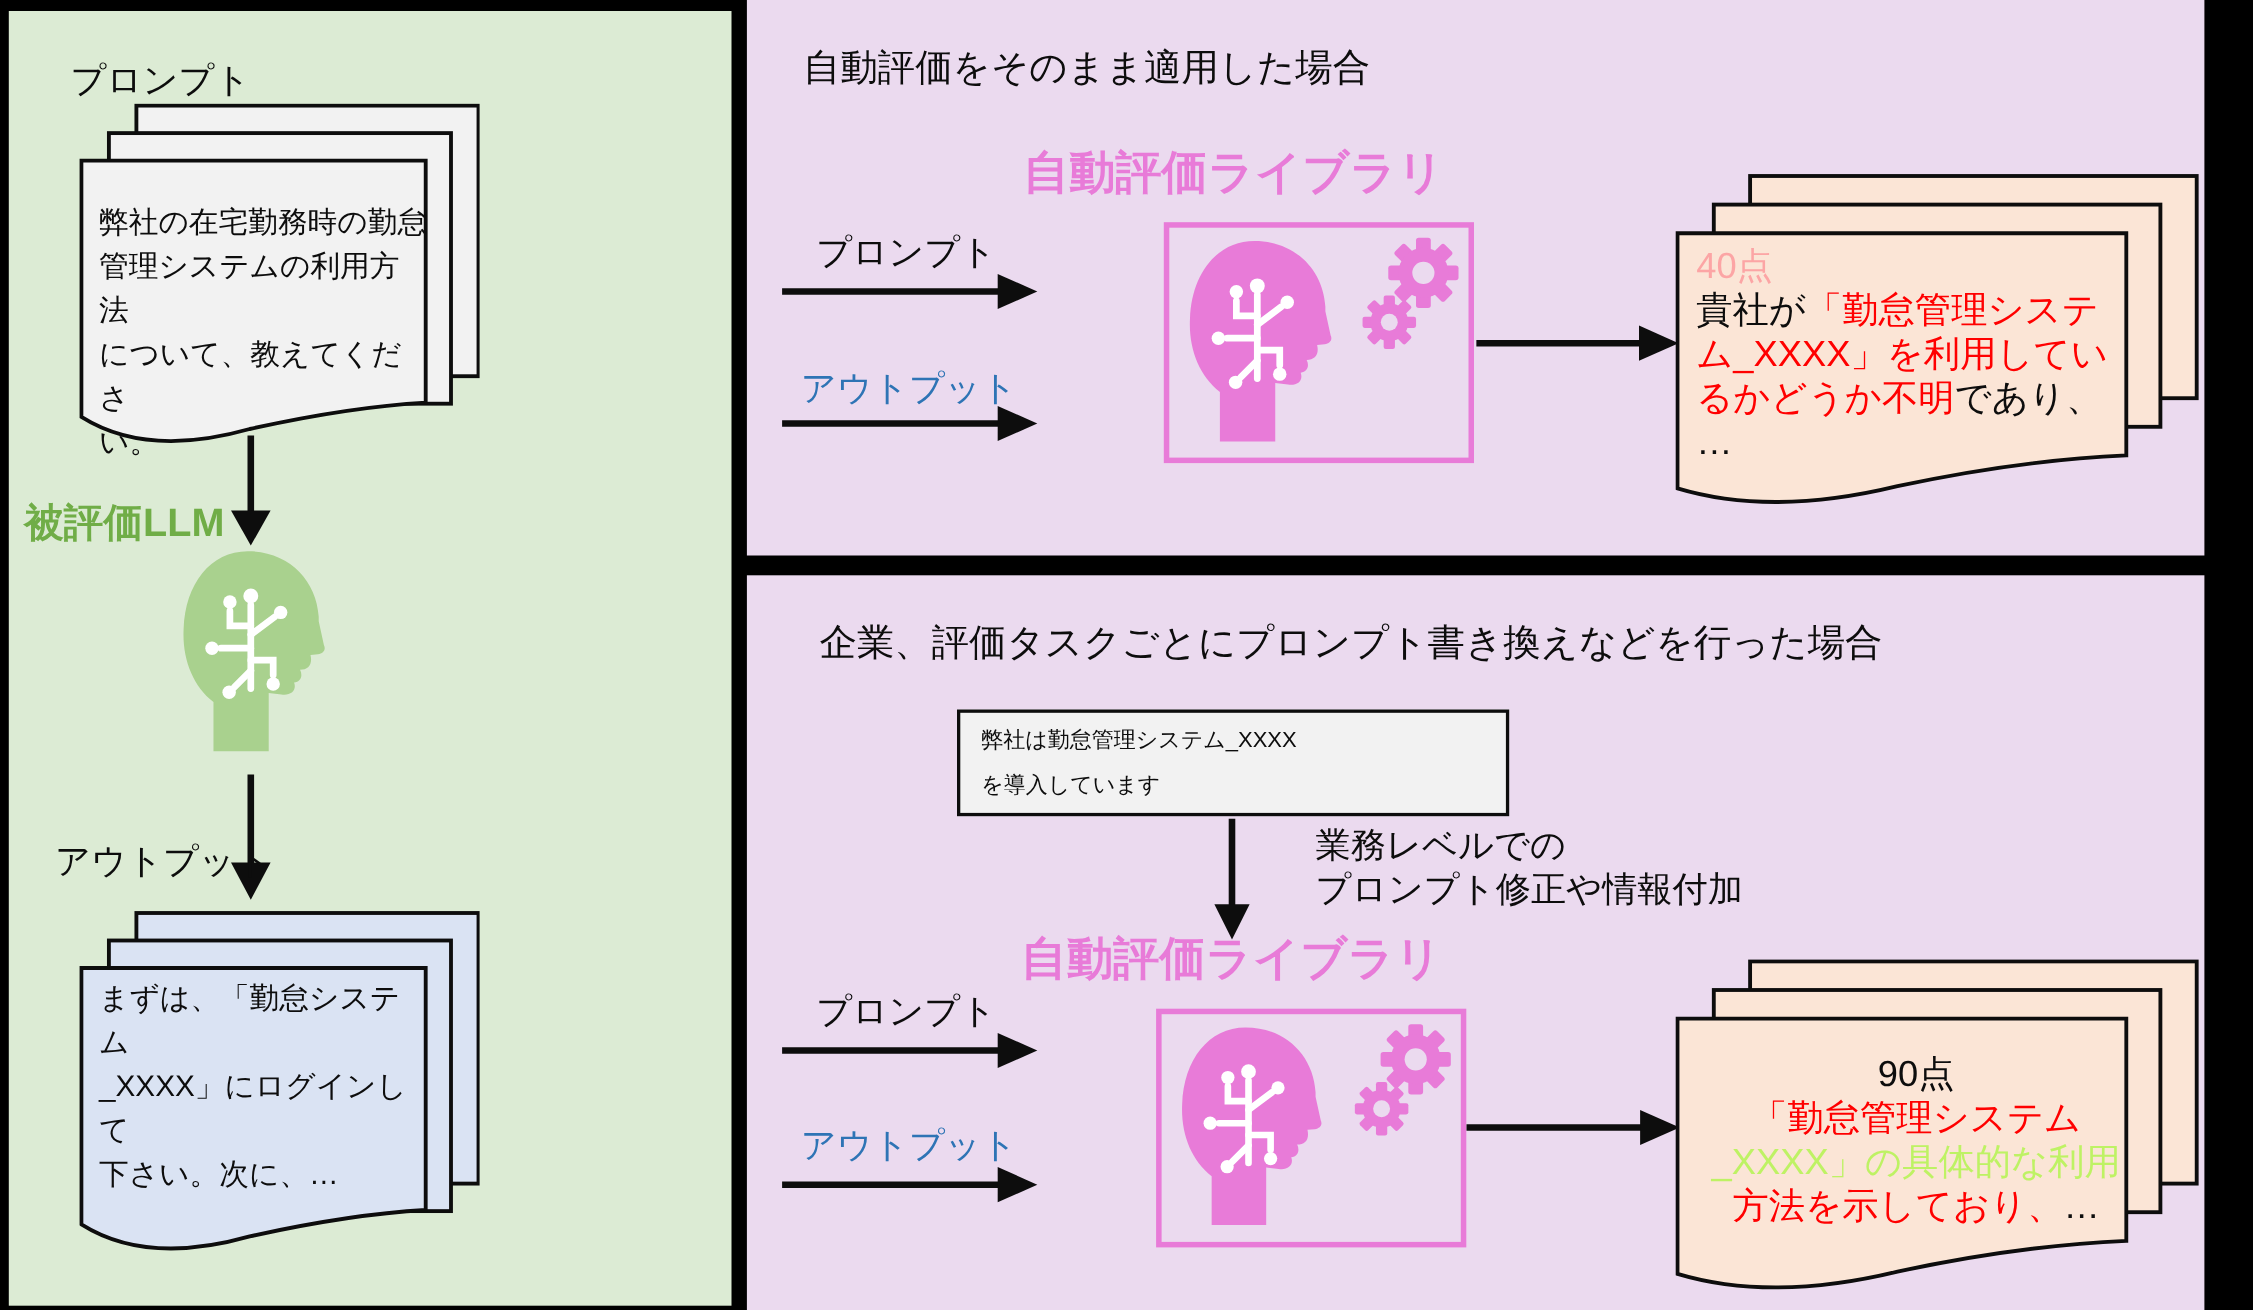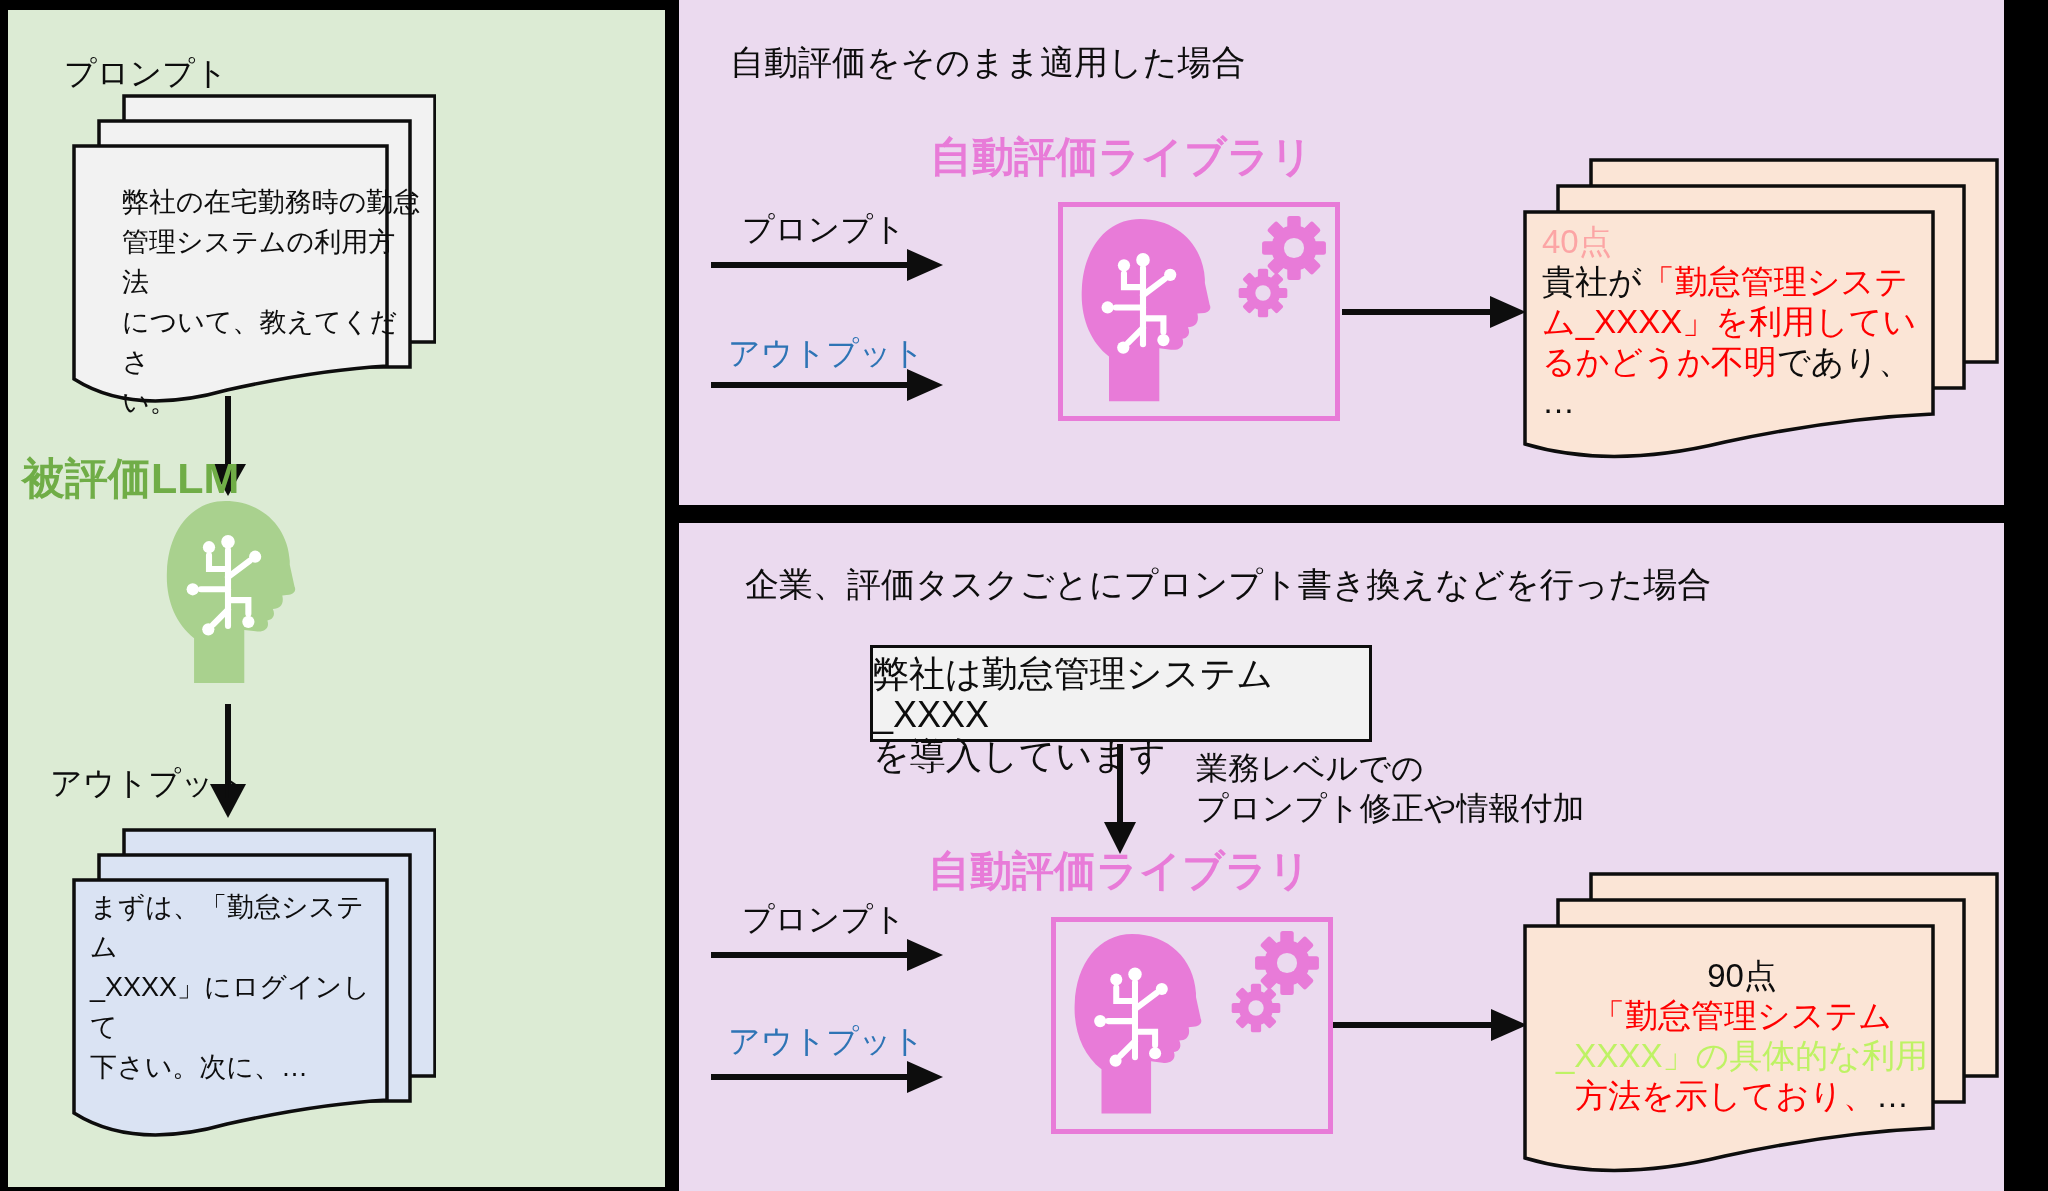--- a/index.html
+++ b/index.html
@@ -8,28 +8,28 @@
   .abs{position:absolute;}
   .panel{position:absolute;}
   .panel-left{left:8px;top:10px;width:657px;height:1177px;background:#dcebd4;}
   .panel-tr{left:679px;top:0;width:1369px;height:505px;background:#ebdaef;}
   .panel-br{left:679px;top:523px;width:1369px;height:668px;background:#ebdaef;}
   .lbl{position:absolute;white-space:nowrap;color:#0d0d0d;}
   .f32{font-size:32px;line-height:1.2;}
   .f34{font-size:34px;line-height:1.2;}
   .blue{color:#2e74b5;}
   .pink-title{font-size:42px;font-weight:bold;color:#e87bd8;line-height:1.1;}
-  .green-title{font-size:43px;font-weight:bold;color:#70ad47;line-height:1.1;}
+  .green-title{font-size:36px;font-weight:bold;color:#70ad47;line-height:1.1;}
   .doc-text{position:absolute;}
   .doc-text.small{font-size:27px;line-height:40px;}
   .doc-text.big{font-size:33px;line-height:40px;}
   .note{position:absolute;font-size:32px;line-height:40px;}
   .whitebox{position:absolute;left:870px;top:645px;width:502px;height:97px;background:#f2f2f2;
             border:3px solid #0d0d0d;box-sizing:border-box;}
-  .whitebox .doc-text{position:static;padding:5px 0 0 0;font-size:36px;line-height:41px;}
+  .whitebox .doc-text{position:static;padding:5px 0 0 19px;font-size:20px;line-height:41px;}
   .pinkbox{position:absolute;border:5px solid #e87bd8;box-sizing:border-box;}
   .pinkbox.top{left:1058px;top:202px;width:282px;height:219px;}
   .pinkbox.bottom{left:1051px;top:917px;width:282px;height:217px;}
   svg{display:block;}
 </style>
 </head>
 <body>
 
 <div class="stage">
 
@@ -39,21 +39,21 @@
 
   <div class="lbl f32" style="left:64px;top:54px;">プロンプト</div>
 
   <svg class="abs" style="left:72px;top:94px;" width="364" height="312" viewBox="0 0 364 312">
     <g stroke="#0d0d0d" stroke-width="3.5" fill="#f2f2f2">
       <rect x="52" y="2" width="311" height="246"></rect>
       <rect x="27" y="27" width="311" height="246"></rect>
       <path d="M2,52 H315 V272 C262,275 209,284 155,296 C102,311 48,314 2,285 Z"></path>
     </g>
   </svg>
-  <div class="doc-text small" style="left:90px;top:182px;width:300px;margin-left:32px;">
+  <div class="doc-text small" style="left:90px;top:182px;width:300px;">
       <div>弊社の在宅勤務時の勤怠</div>
       <div>管理システムの利用方法</div>
       <div>について、教えてくださ</div>
       <div>い。</div>
     </div>
 
   <svg class="abs" style="left:206px;top:394px;" width="44" height="104" viewBox="0 0 44 104">
     <line x1="22" y1="2" x2="22" y2="72" stroke="#0d0d0d" stroke-width="6"></line>
     <polygon points="4,70 40,70 22,102" fill="#0d0d0d"></polygon>
   </svg>

